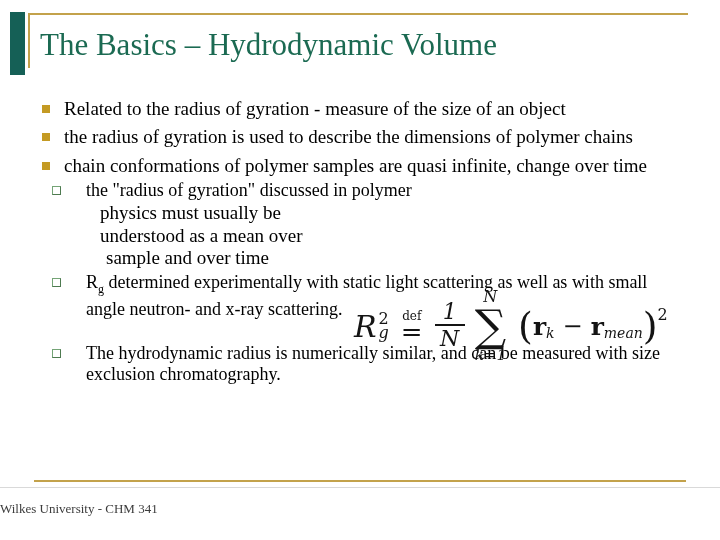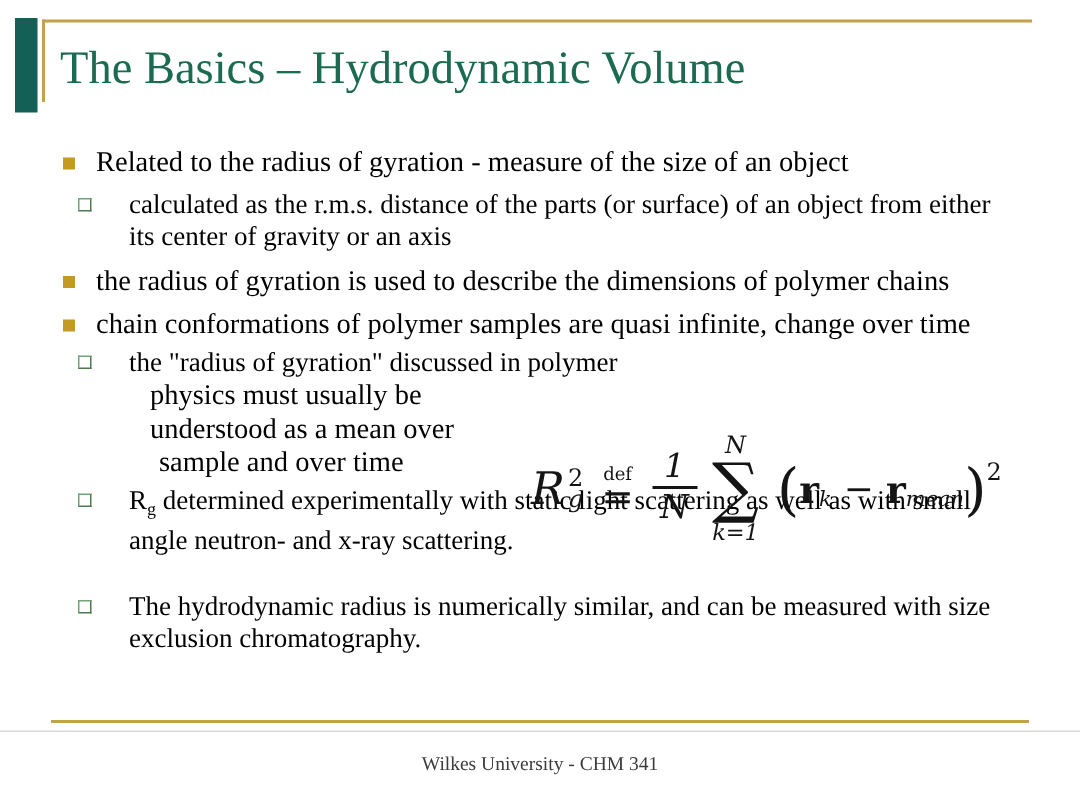--- a/index.html
+++ b/index.html
@@ -58,44 +58,40 @@
   .f-term{display:flex;align-items:center;font-size:25px;}
   .f-paren{font-size:38px;line-height:38px;font-style:normal;font-weight:300;}
   .f-rb{font-weight:bold;font-style:normal;}
   .f-sb{font-size:14px;transform:translateY(7px);}
   .f-minus{margin:0 8px;font-style:normal;font-size:24px;}
   .f-exp{font-size:16px;font-style:normal;transform:translateY(-12px);}
 
   
   .rule-bottom{position:absolute;left:34px;top:480px;width:652px;height:2px;background:var(--gold);}
   .rule-gray{position:absolute;left:0;top:487px;width:720px;height:1px;background:var(--gray);}
-  .footer{position:absolute;left:0;top:501px;width:720px;text-align:center;
+  .footer{position:absolute;left:0;top:501px;width:720px;text-align:left;
           font-size:13px;line-height:16px;color:var(--footer);}
 </style>
 </head>
 <body>
 
 <div class="slide">
 
   <div class="accent-block"></div>
   <div class="rule-top"></div>
   <div class="rule-corner"></div>
   <div class="slide-title">The Basics – Hydrodynamic Volume</div>
 
   <div class="body">
 
     <div class="item l1 mb7">
       <span class="b1"></span>
       <span class="txt">Related to the radius of gyration - measure of the size of an object</span>
     </div>
 
-    <div class="item l2 mb9">
-      <span class="b2"></span>
-      <span class="txt">calculated as the r.m.s. distance of the parts (or surface) of an object from either its center of gravity or an axis</span>
-    </div>
 
     <div class="item l1 mb8">
       <span class="b1"></span>
       <span class="txt">the radius of gyration is used to describe the dimensions of polymer chains</span>
     </div>
 
     <div class="item l1 mb4">
       <span class="b1"></span>
       <span class="txt">chain conformations of polymer samples are quasi infinite, change over time</span>
     </div>

